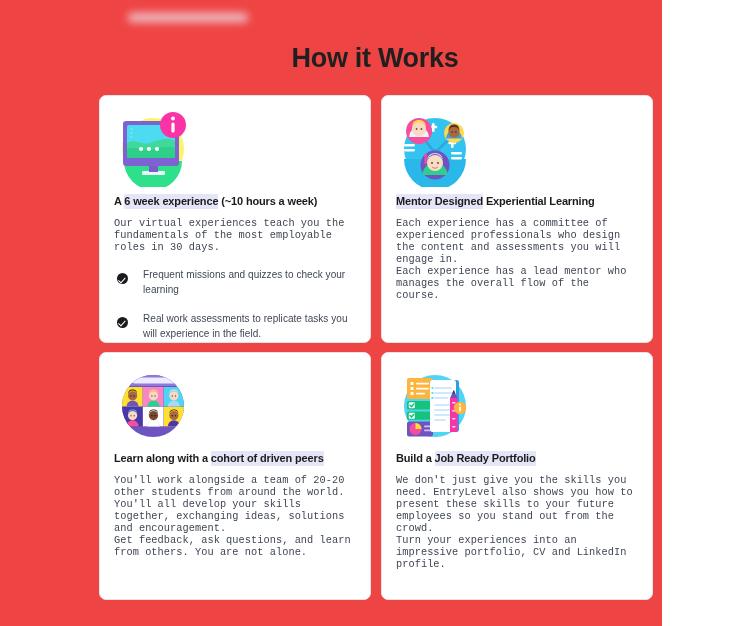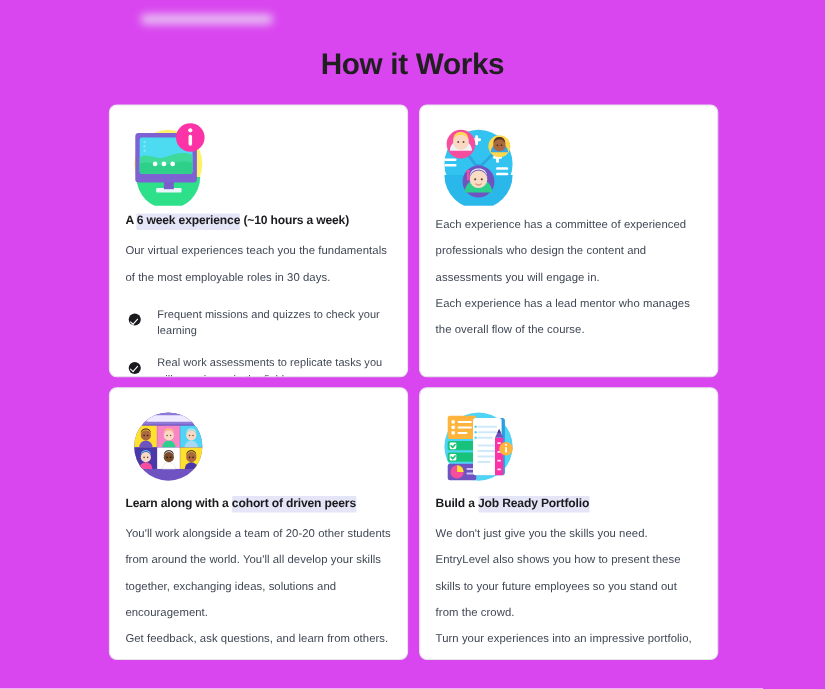--- a/index.html
+++ b/index.html
@@ -7,23 +7,23 @@
   html, body {
     width: 750px;
     height: 626px;
     background: #ffffff;
     font-family: "Liberation Sans", sans-serif;
     overflow: hidden;
   }
 
   .page {
     position: relative;
-    width: 750px;
+    width: 662px;
     height: 626px;
-    background: #d946ef;
+    background: #ef4444;
   }
 
   
   .ghost-bar {
     position: absolute;
     left: 128px;
     top: 13px;
     width: 120px;
     height: 9px;
     background: #eceaf5;
@@ -89,23 +89,24 @@
   }
   .hl {
     background: #e4e6f7;
     padding: 1px 0 2px 0;
     border-radius: 1px;
   }
 
   
   .card-body p {
     font-size: 10.3px;
-    line-height: 24px;
+    line-height: 12px;
     color: #3f4654;
     letter-spacing: 0.05px;
+    font-family: Liberation Mono, monospace;
   }
   .card-body p + p { }
 
   
   .checklist {
     list-style: none;
     margin-top: 14px;
   }
   .checklist li {
     position: relative;
@@ -224,20 +225,21 @@
           <path d="M26.5 66a12.5 12.5 0 0 1 25 0z" fill="#2dcf8d"></path>
           <circle cx="39" cy="54" r="8" fill="#f9dcc4"></circle>
           <path d="M31 53a8 8 0 0 1 16 0c0-6.6-3.4-8.8-8-8.8s-8 2.2-8 8.8z" fill="#e6eef5"></path>
           <circle cx="36" cy="54" r="1" fill="#6b4a3a"></circle>
           <circle cx="42" cy="54" r="1" fill="#6b4a3a"></circle>
           <path d="M36.6 58.2a3.6 3.6 0 0 0 4.8 0" stroke="#d08a72" stroke-width="1.1" fill="none" stroke-linecap="round"></path>
           <rect x="28.5" y="48" width="2.2" height="7" rx="1" fill="#f74d9e"></rect>
           <circle cx="29.6" cy="46.6" r="1.6" fill="#f74d9e"></circle>
         </svg>
       </div>
+      <div class="card-title"><span></span><span class="hl">Mentor Designed</span><span> Experiential Learning</span></div>
       <div class="card-body">
         <p>Each experience has a committee of experienced professionals who design the content and assessments you will engage in.</p>
         <p>Each experience has a lead mentor who manages the overall flow of the course.</p>
       </div>
     </div>
 
     <div class="card">
       <div class="illo">
         <svg viewBox="0 0 78 78" xmlns="http://www.w3.org/2000/svg">
           <circle cx="39" cy="40" r="31" fill="#6f54c1"></circle>

